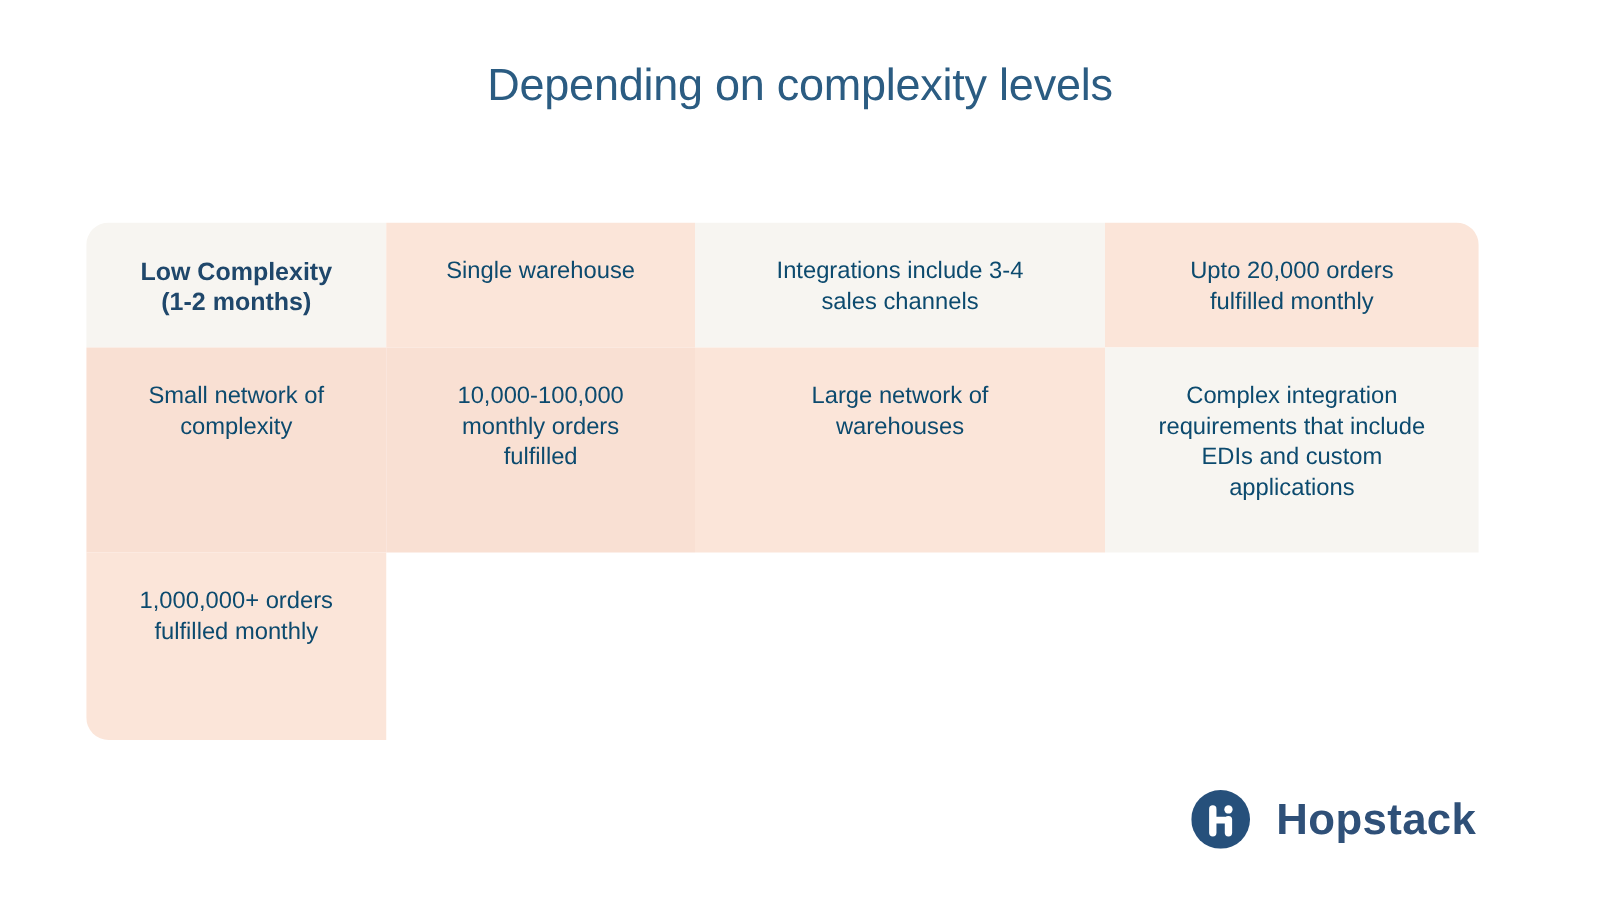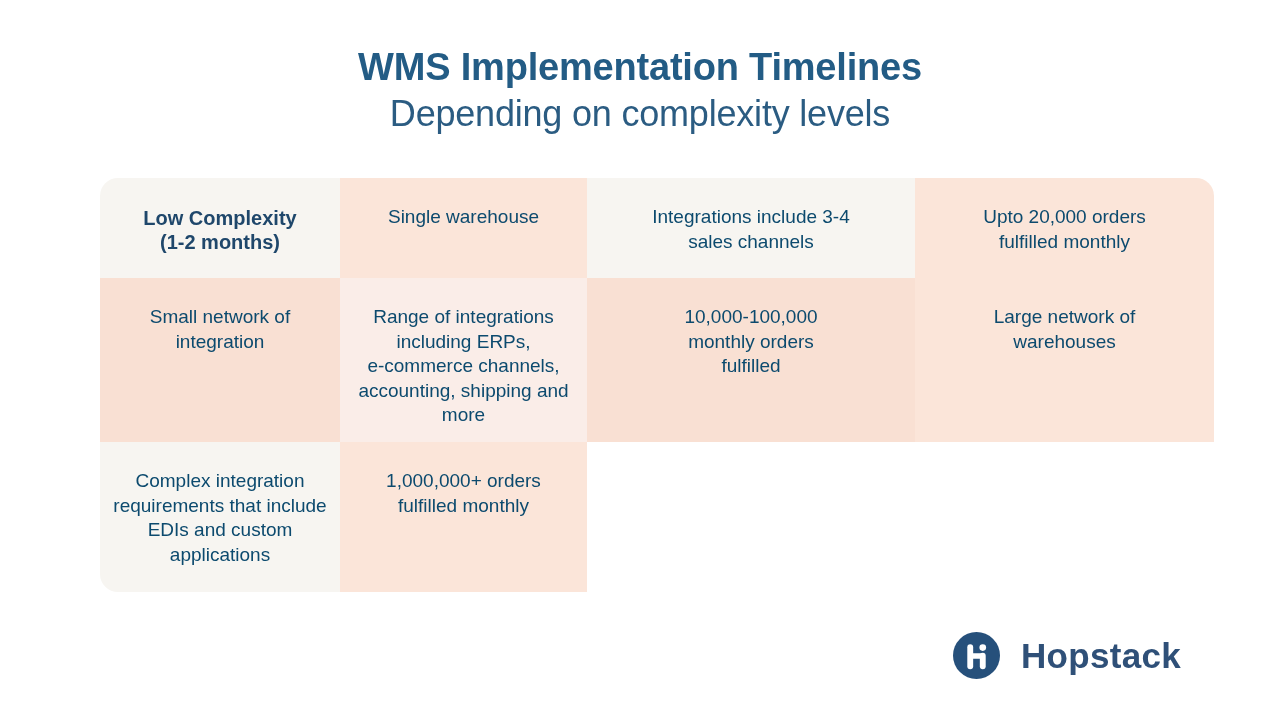--- a/index.html
+++ b/index.html
@@ -9,21 +9,21 @@
     font-family:"Liberation Sans", sans-serif;
   }
   .header{position:absolute;top:44px;left:0;width:1280px;text-align:center;}
   .title{
     font-size:38px;font-weight:bold;color:#235C85;line-height:46px;letter-spacing:-0.2px;
   }
   .subtitle{
     font-size:36px;font-weight:400;color:#2B5C82;line-height:44px;margin-top:2px;letter-spacing:-0.2px;
   }
   .matrix{
-    position:absolute;left:100px;top:178px;width:1114px;height:414px;
+    position:absolute;left:69px;top:178px;width:1114px;height:414px;
     display:grid;
     grid-template-columns:240px 247px 328px 299px;
     grid-template-rows:100px 164px 150px;
     border-radius:18px;overflow:hidden;
   }
   .cell{
     box-sizing:border-box;
     padding:27px 12px 0 12px;
     text-align:center;
     font-size:19px;line-height:24.5px;color:#0c4a6e;
@@ -42,41 +42,35 @@
   }
   .logo-mark{width:47px;height:47px;display:block;}
   .logo-text{
     font-size:35px;font-weight:bold;color:#2F5078;letter-spacing:0.3px;line-height:47px;
   }
 </style>
 </head>
 <body>
 
 <div class="header">
-  <div class="title">WMS Implementation Timelines</div>
   <div class="subtitle">Depending on complexity levels</div>
 </div>
 
 <div class="matrix">
 
   <div class="cell hdr t-la">Low Complexity
 (1-2 months)</div>
   <div class="cell t-pa">Single warehouse</div>
   <div class="cell t-la">Integrations include 3-4
 sales channels</div>
   <div class="cell t-pa">Upto 20,000 orders
 fulfilled monthly</div>
 
   <div class="cell t-pb">Small network of
-integration</div>
-  <div class="cell t-lb">Range of integrations
-including ERPs,
-e-commerce channels,
-accounting, shipping and
-more</div>
+complexity</div>
   <div class="cell t-pb">10,000-100,000
 monthly orders
 fulfilled</div>
 
   <div class="cell t-pa">Large network of
 warehouses</div>
   <div class="cell t-la">Complex integration
 requirements that include
 EDIs and custom
 applications</div>

